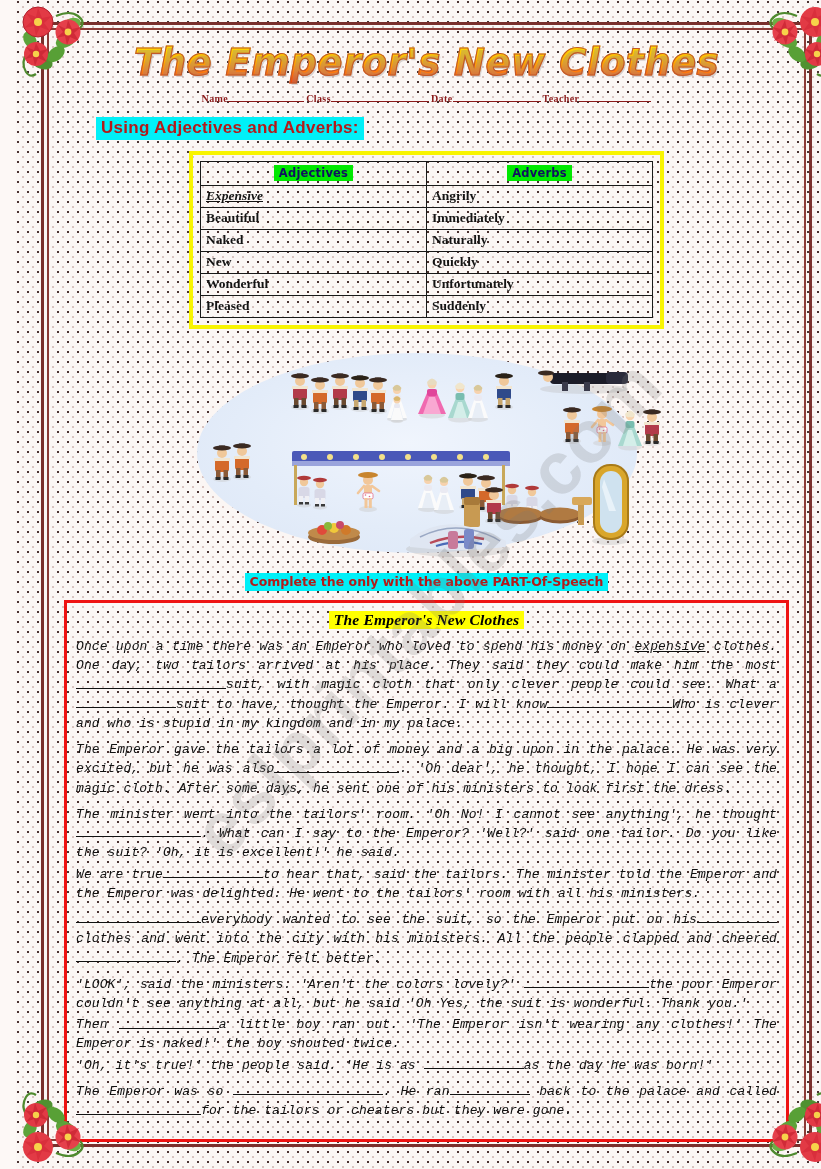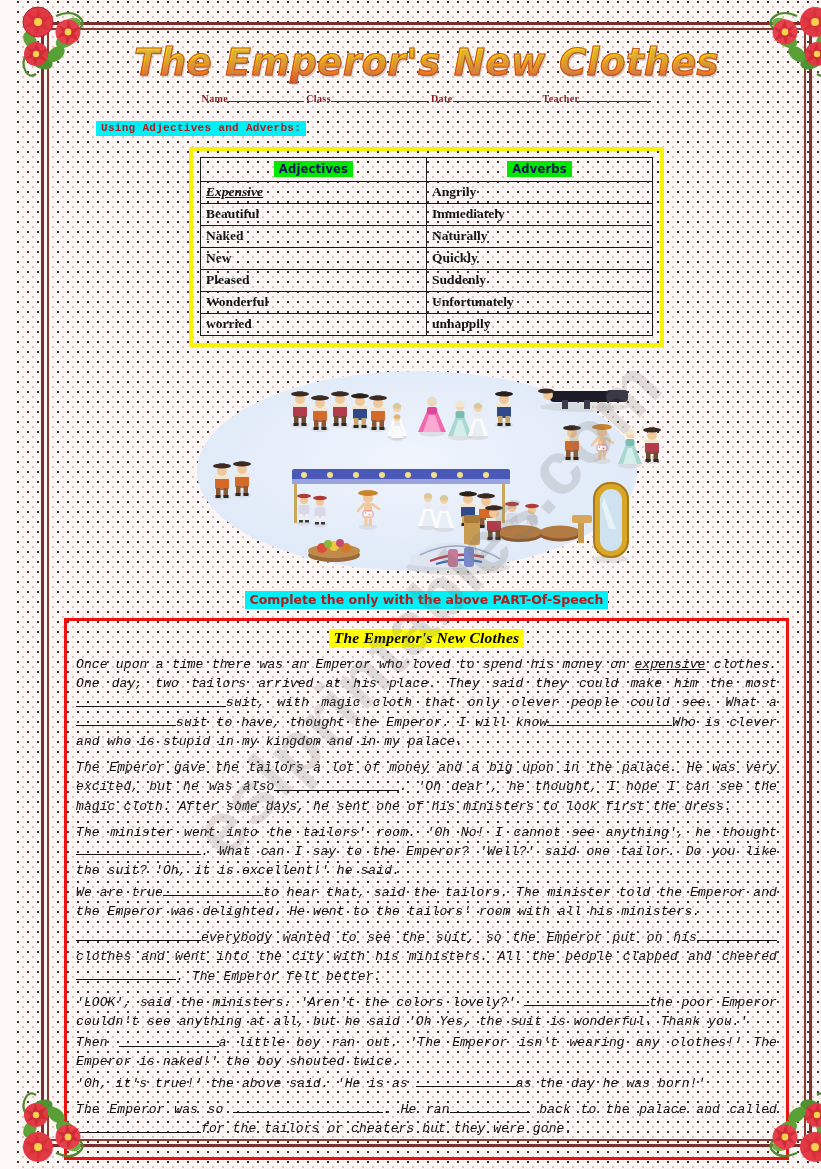--- a/index.html
+++ b/index.html
@@ -132,23 +132,23 @@
   .w-class { width: 98px; }
   .w-date { width: 88px; }
   .w-teacher { width: 72px; }
   .lbl-sp { margin-left: 2px; }
 
   
   .cyan-head {
     display: inline-block;
     background: #00f0f8;
     color: #b31a1a;
-    font-family: Liberation Mono, monospace;
+    font-family: Liberation Sans, sans-serif;
     font-weight: bold;
-    font-size: 11px;
+    font-size: 17px;
     padding: 1px 5px 2px 5px;
     letter-spacing: 0.3px;
   }
   .head1-wrap { margin: 13px 0 0 40px; }
   .cyan-head.h2 {
     font-family: "DejaVu Sans", sans-serif;
     font-size: 12.5px;
     letter-spacing: 0px;
   }
   .head2-wrap { text-align: center; margin-top: 10px; }
@@ -418,30 +418,26 @@
           </tr>
           <tr>
             <td>Naked</td>
             <td>Naturally</td>
           </tr>
           <tr>
             <td>New</td>
             <td>Quickly</td>
           </tr>
           <tr>
-            <td>Pleased</td>
-            <td>Suddenly</td>
-          </tr>
-          <tr>
             <td>Wonderful</td>
             <td>Unfortunately</td>
           </tr>
           <tr>
-            <td>worried</td>
-            <td>unhappily</td>
+            <td>Pleased</td>
+            <td>Suddenly</td>
           </tr>
         </tbody>
       </table>
     </div>
 
     <div class="illus-wrap">
       <div class="illus-ellipse"></div>
       <svg class="illus-svg" width="470" height="215" viewBox="0 0 470 215">
         <defs>
           <g id="manA">
@@ -654,21 +650,21 @@
         <span>The Emperor's New Clothes</span>
       </div>
       <div id="story-body">
           <div class="story-p"><span>Once upon a time there was an Emperor who loved to spend his money on </span><span class="ul-word">expensive</span><span> clothes. One day, two tailors arrived at his place. They said they could make him the most</span><span class="blank b-xl">&nbsp;</span><span>suit, with magic cloth that only clever people could see. What a </span><span class="blank b-md">&nbsp;</span><span>suit to have, thought the Emperor. I will know</span><span class="blank b-lg">&nbsp;</span><span>Who is clever and who is stupid in my kingdom and in my palace.</span></div>
           <div class="story-p"><span>The Emperor gave the tailors a lot of money and a big upon in the palace. He was very excited, but he was also</span><span class="blank b-lg">&nbsp;</span><span>. 'Oh dear', he thought, I hope I can see the magic cloth. After some days, he sent one of his ministers to look first the dress.</span></div>
           <div class="story-p tight"><span>The minister went into the tailors' room. 'Oh No! I cannot see anything', he thought</span><span class="blank b-lg">&nbsp;</span><span>. What can I say to the Emperor? 'Well?' said one tailor. Do you like the suit? 'Oh, it is excellent!' he said.</span></div>
           <div class="story-p"><span>We are true</span><span class="blank b-md">&nbsp;</span><span>to hear that, said the tailors. The minister told the Emperor and the Emperor was delighted. He went to the tailors' room with all his ministers.</span></div>
           <div class="story-p"><span class="blank b-lg">&nbsp;</span><span>everybody wanted to see the suit, so the Emperor put on his</span><span class="blank b-sm">&nbsp;</span><span> clothes and went into the city with his ministers. All the people clapped and cheered</span><span class="blank b-md">&nbsp;</span><span>. The Emperor felt better.</span></div>
           <div class="story-p tight"><span>'LOOK', said the ministers. 'Aren't the colors lovely?' </span><span class="blank b-lg">&nbsp;</span><span>the poor Emperor couldn't see anything at all, but he said 'Oh Yes, the suit is wonderful. Thank you.'</span></div>
           <div class="story-p tight"><span>Then </span><span class="blank b-md">&nbsp;</span><span>a little boy ran out. 'The Emperor isn't wearing any clothes!' The Emperor is naked!' the boy shouted twice.</span></div>
-          <div class="story-p"><span>'Oh, it's true!' the above said. 'He is as </span><span class="blank b-md">&nbsp;</span><span>as the day he was born!'</span></div>
+          <div class="story-p"><span>'Oh, it's true!' the people said. 'He is as </span><span class="blank b-md">&nbsp;</span><span>as the day he was born!'</span></div>
           <div class="story-p"><span>The Emperor was so </span><span class="blank b-xl">&nbsp;</span><span>. He ran</span><span class="blank b-sm">&nbsp;</span><span> back to the palace and called</span><span class="blank b-lg">&nbsp;</span><span>for the tailors or cheaters but they were gone.</span></div>
         </div>
     </div>
 
   </div>
 
   <div class="watermark">eslprintables.com</div>
 </div>
 
 </body></html>

